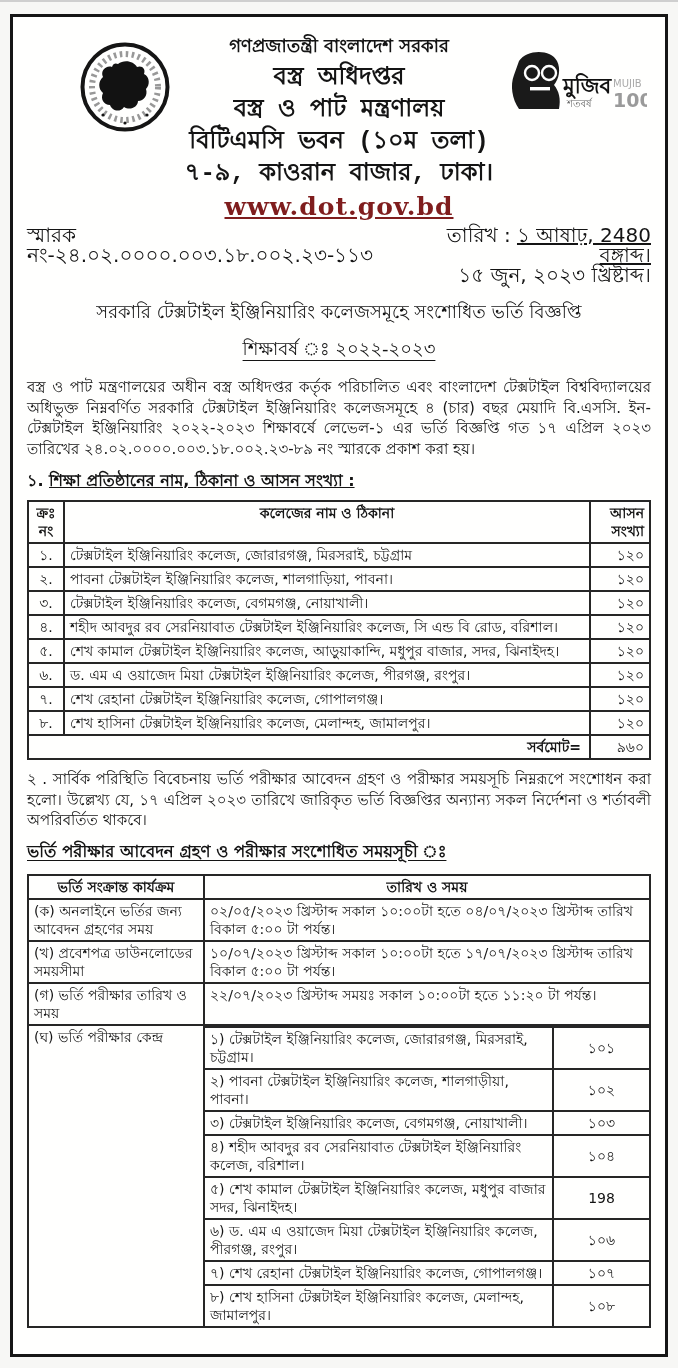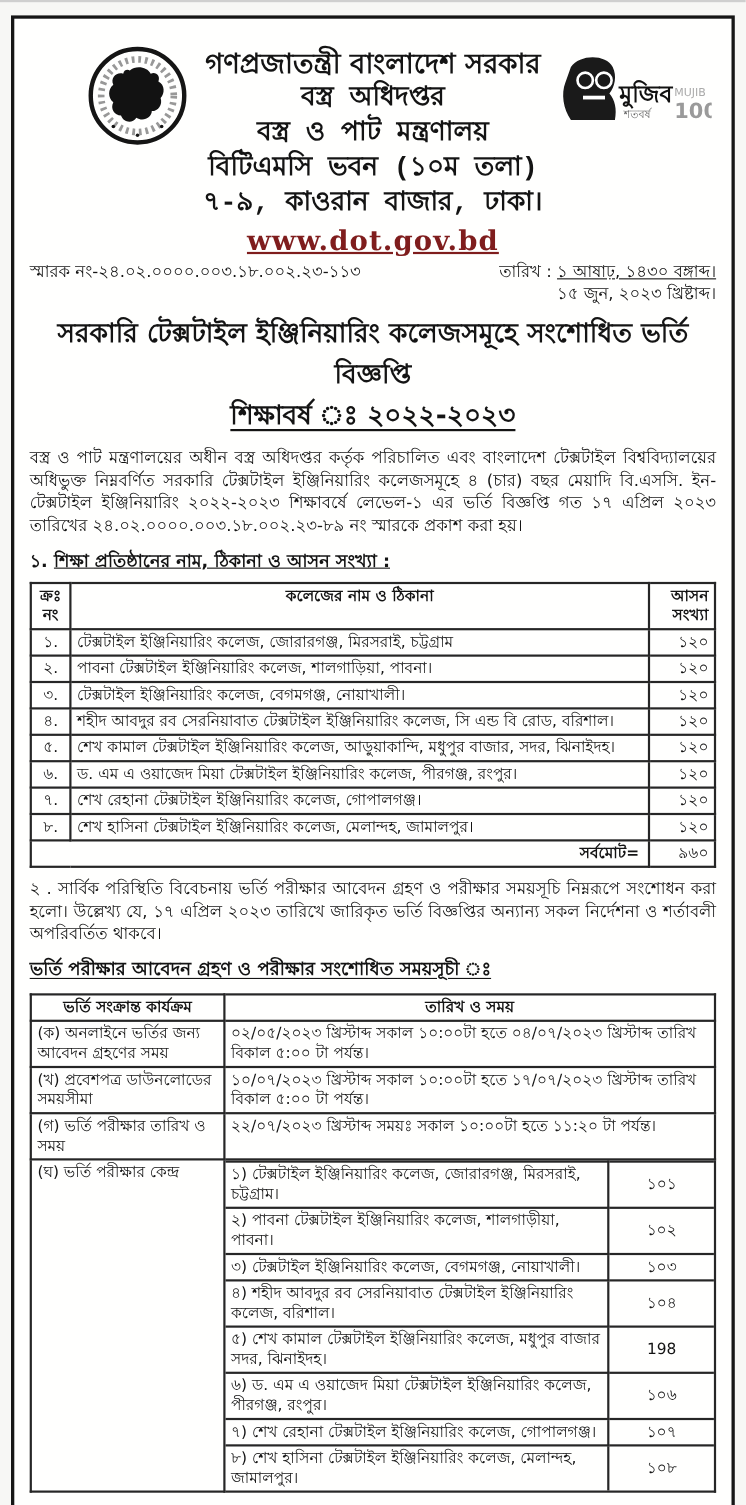--- a/index.html
+++ b/index.html
@@ -16,37 +16,37 @@
   .frame {
     margin: 0 10px 10px 10px;
     border: 3px solid #161616;
     background: #fffffe;
     padding: 10px 14px 26px 14px;
     position: relative;
   }
   
   .hdr { position: relative; min-height: 168px; }
   .hdr-center { text-align:center; font-weight:bold; padding-top:2px; }
-  .hdr-l1 { font-size:25px; line-height:33px;margin-top:12px; }
+  .hdr-l1 { font-size:18px; line-height:33px; }
   .hdr-l  { font-size:24px; line-height:32px;font-family:Liberation Mono, monospace; }
   .hdr-site {
     display:inline-block;
     font-family:"DejaVu Serif", "Liberation Serif", serif;
     font-size:25px; font-weight:bold; letter-spacing:1px;
     text-decoration:underline; color:#7f1d1d; margin-top:2px;
   }
   .seal { position:absolute; left:52px; top:14px; }
   .mujib { position:absolute; right:4px; top:18px; }
   
   .memo-row { display:flex; justify-content:space-between; align-items:flex-start;
-              font-size:15px; margin-top:4px; line-height:20px; }
+              font-size:20px; margin-top:4px; line-height:20px; }
   .date-block { text-align:right; }
   .date-bn { text-decoration:underline; }
   
-  .title { text-align:center; font-weight:bold; font-size:24px; line-height:37px; margin:8px 0 10px; }
+  .title { text-align:center; font-weight:normal; font-size:18px; line-height:37px; margin:8px 0 10px; }
   .title-l2 { display:inline-block; text-decoration:underline; text-underline-offset:5px; }
   
   .para { font-size:15px; line-height:20.5px; text-align:justify; }
   .sec1-head { font-size:16px; font-weight:bold; margin:9px 0 5px; }
   .sec1-head .u { text-decoration:underline; }
   
   table { width:100%; border-collapse:collapse; font-size:14px; line-height:18px; }
   th, td { border:2px solid #262626; padding:2px 5px; vertical-align:top; }
   th { font-weight:bold; text-align:center; }
   .t1 .c-sl { width:36px; text-align:center; }
@@ -104,21 +104,21 @@
         <text x="70" y="62" font-size="10" fill="#666">শতবর্ষ</text>
         <text x="116" y="42" font-size="10" fill="#aaa">MUJIB</text>
         <text x="116" y="62" font-size="19" font-weight="bold" fill="#9a9a9a">100</text>
       </svg>
     </span>
   </div>
 
   <div class="memo-row">
     <div>স্মারক নং-২৪.০২.০০০০.০০৩.১৮.০০২.২৩-১১৩</div>
     <div class="date-block">
-      <div><span>তারিখ : </span><span class="date-bn">১ আষাঢ়, ১৪৩০ বঙ্গাব্দ।</span></div>
+      <div><span>তারিখ : </span><span class="date-bn">১ আষাঢ়, 2480 বঙ্গাব্দ।</span></div>
       <div>১৫ জুন, ২০২৩ খ্রিষ্টাব্দ।</div>
     </div>
   </div>
 
   <div class="title">
     <div>সরকারি টেক্সটাইল ইঞ্জিনিয়ারিং কলেজসমূহে সংশোধিত ভর্তি বিজ্ঞপ্তি</div>
     <span class="title-l2">শিক্ষাবর্ষ ঃ ২০২২-২০২৩</span>
   </div>
 
   <p class="para">বস্ত্র ও পাট মন্ত্রণালয়ের অধীন বস্ত্র অধিদপ্তর কর্তৃক পরিচালিত এবং বাংলাদেশ টেক্সটাইল বিশ্ববিদ্যালয়ের অধিভুক্ত নিম্নবর্ণিত সরকারি টেক্সটাইল ইঞ্জিনিয়ারিং কলেজসমূহে ৪ (চার) বছর মেয়াদি বি.এসসি. ইন-টেক্সটাইল ইঞ্জিনিয়ারিং ২০২২-২০২৩ শিক্ষাবর্ষে লেভেল-১ এর ভর্তি বিজ্ঞপ্তি গত ১৭ এপ্রিল ২০২৩ তারিখের ২৪.০২.০০০০.০০৩.১৮.০০২.২৩-৮৯ নং স্মারকে প্রকাশ করা হয়।</p>

